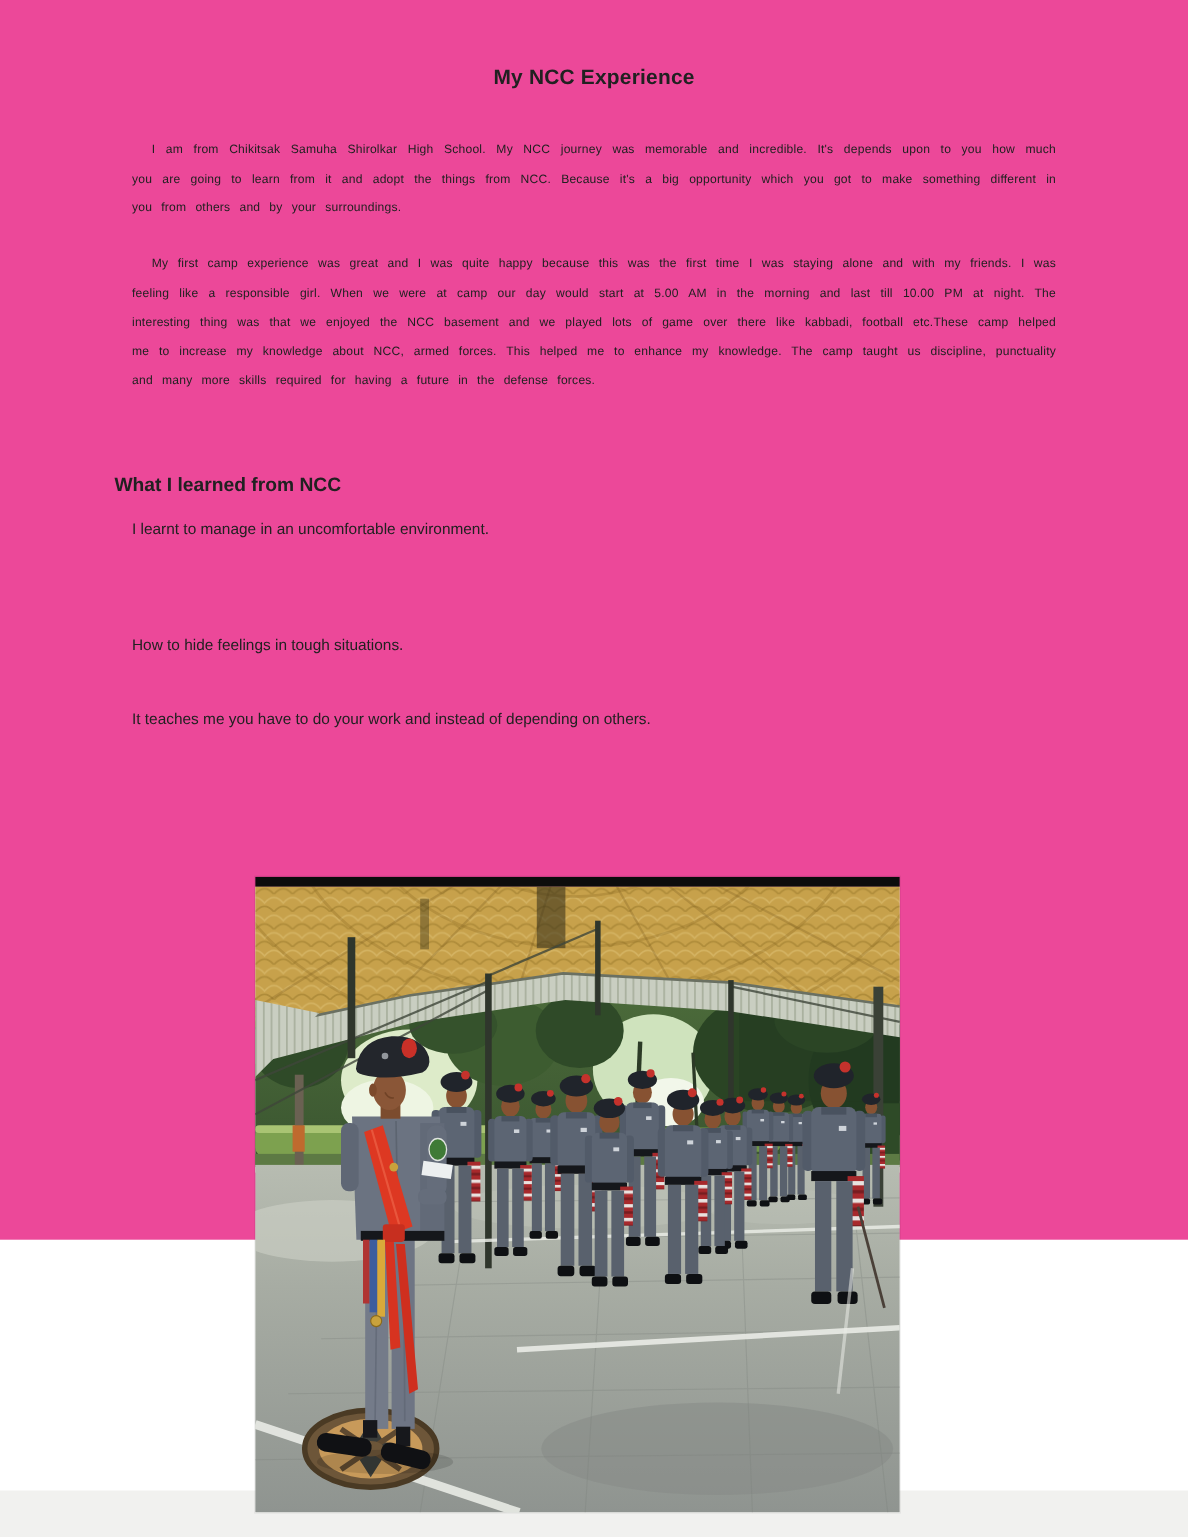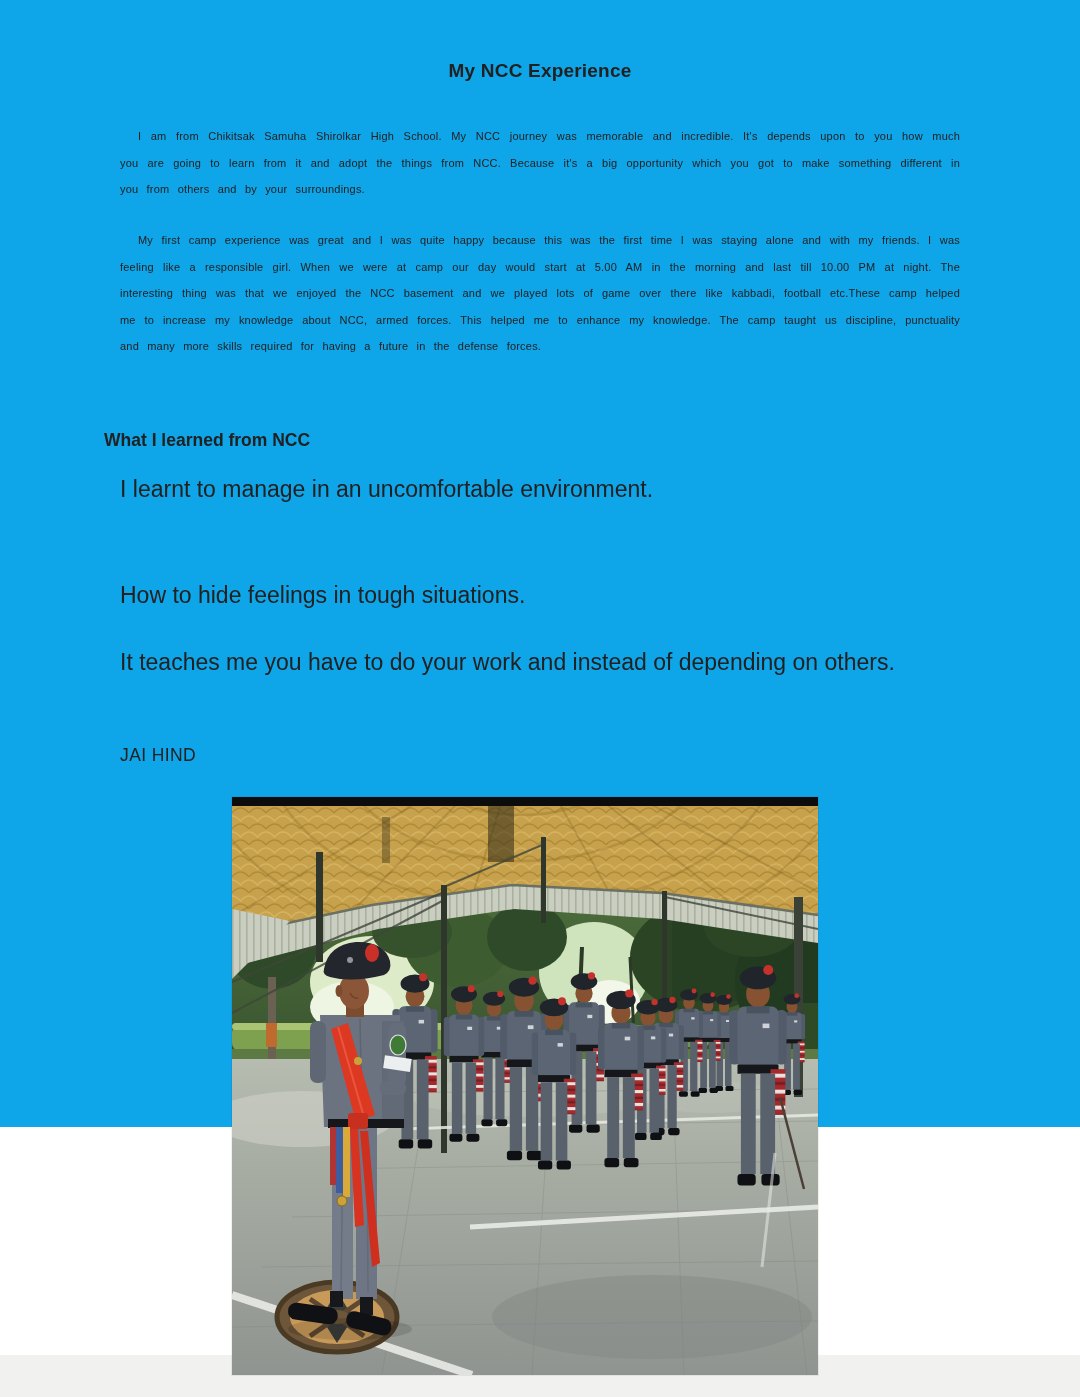--- a/index.html
+++ b/index.html
@@ -4,21 +4,21 @@
 <style>
   html,body{margin:0;padding:0;}
   body{
     width:1080px;height:1397px;
     background:#ffffff;
     font-family:"Liberation Sans", sans-serif;
     color:#212121;
     position:relative;
     overflow:hidden;
   }
-  .doc{position:relative;width:1080px;height:1127px;background:#0ea5e9;text-decoration:underline;}
+  .doc{position:relative;width:1080px;height:1127px;background:#ec4899;text-decoration:underline;}
   .footer-strip{
     position:absolute;left:0;top:1355px;width:1080px;height:42px;
     background:#f1f1ef;z-index:1;
   }
   .doc-title{
     position:absolute;top:60px;left:0;width:1080px;
     text-align:center;font-size:19px;font-weight:700;letter-spacing:.2px;
   }
   .para{
     position:absolute;left:120px;width:840px;
@@ -27,21 +27,21 @@
     word-spacing:5px;letter-spacing:.2px;
   }
   .p1{top:112px;}
   .p2{top:216px;}
   .subhead{
     position:absolute;left:104px;top:427px;width:840px;
     font-size:17.5px;font-weight:700;line-height:26.5px;
   }
   .item{
     position:absolute;left:120px;width:840px;
-    font-size:23px;line-height:26.5px;white-space:pre-wrap;
+    font-size:14px;line-height:26.5px;white-space:pre-wrap;
   }
   .i0{top:453px;}
   .i1{top:507px;}
   .i2{top:559px;}
   .i3{top:626px;}
   .i4{top:664px;}
   .closing{
     position:absolute;left:120px;top:742px;width:840px;
     font-size:17.5px;line-height:26.5px;letter-spacing:.4px;
   }
@@ -61,21 +61,20 @@
 
   <p class="para p1">I am from Chikitsak Samuha Shirolkar High School. My NCC journey was memorable and incredible. It's depends upon to you how much you are going to learn from it and adopt the things from NCC. Because it's a big opportunity which you got to make something different in you from others and by your surroundings.</p>
   <p class="para p2">My first camp experience was great and I was quite happy because this was the first time I was staying alone and with my friends. I was feeling like a responsible girl. When we were at camp our day would start at 5.00 AM in the morning and last till 10.00 PM at night. The interesting thing was that we enjoyed the NCC basement and we played lots of game over there like kabbadi, football etc.These camp helped me to increase my knowledge about NCC, armed forces. This helped me to enhance my knowledge. The camp taught us discipline, punctuality and many more skills required for having a future in the defense forces.</p>
 
   <div class="subhead">What I learned from NCC</div>
 
   <p class="item i0">I learnt to manage in an uncomfortable environment.</p>
   <p class="item i2">How to hide feelings in tough situations.</p>
   <p class="item i3">It teaches me you have to do your work and instead of depending on others.</p>
 
-  <div class="closing">JAI HIND</div>
 
   <figure class="photo" role="img" aria-label="NCC cadets in grey uniforms with red-striped sashes standing at attention in ranks under a thatched pavilion; a cadet leader wearing a red sash and white armband stands in front on a circular mosaic floor medallion.">
     <svg id="photo-svg" width="586" height="578" viewBox="0 0 586 578" xmlns="http://www.w3.org/2000/svg">
       <defs>
         <linearGradient id="floorG" x1="0" y1="0" x2="0" y2="1">
           <stop offset="0" stop-color="#b7bcb1"></stop>
           <stop offset="0.35" stop-color="#a7aca3"></stop>
           <stop offset="1" stop-color="#8f9490"></stop>
         </linearGradient>
         <linearGradient id="treeG" x1="0" y1="0" x2="0" y2="1">

